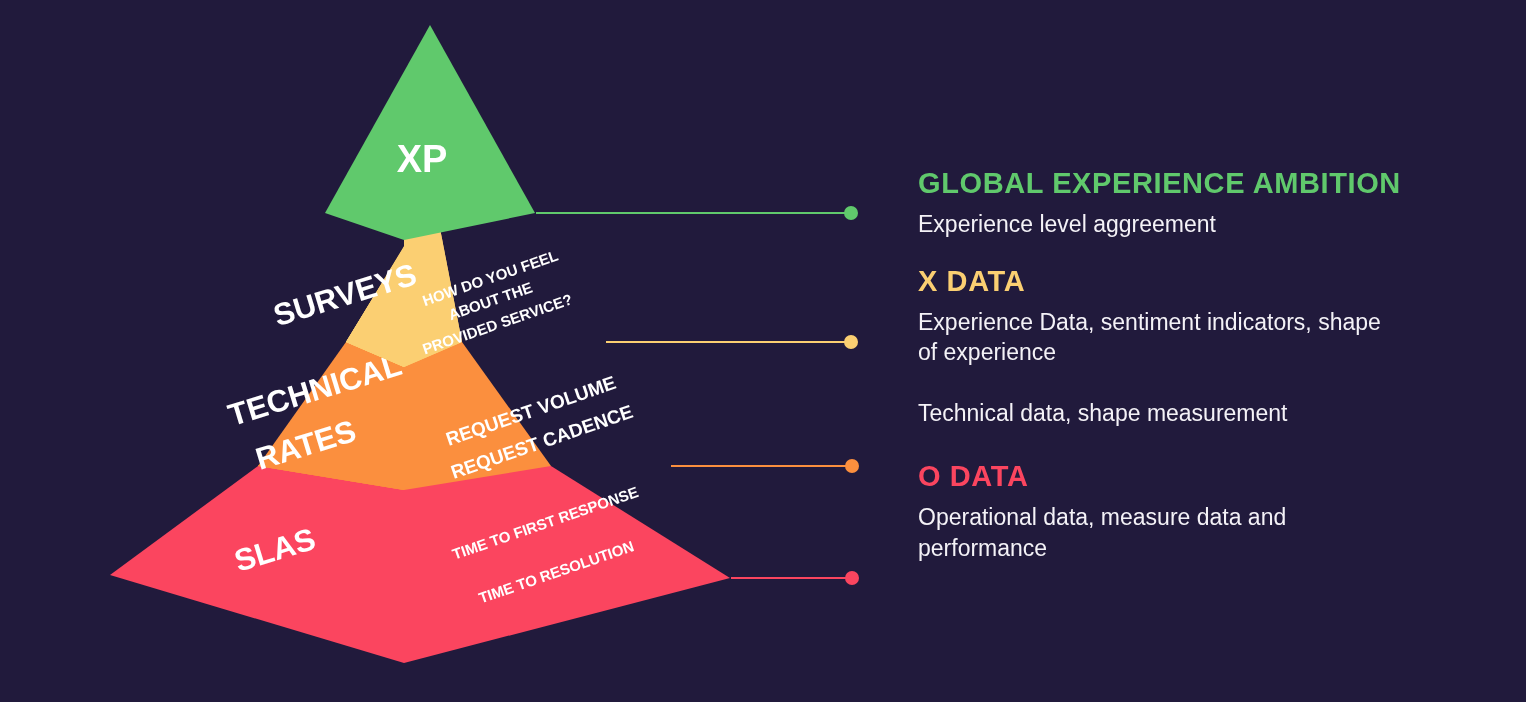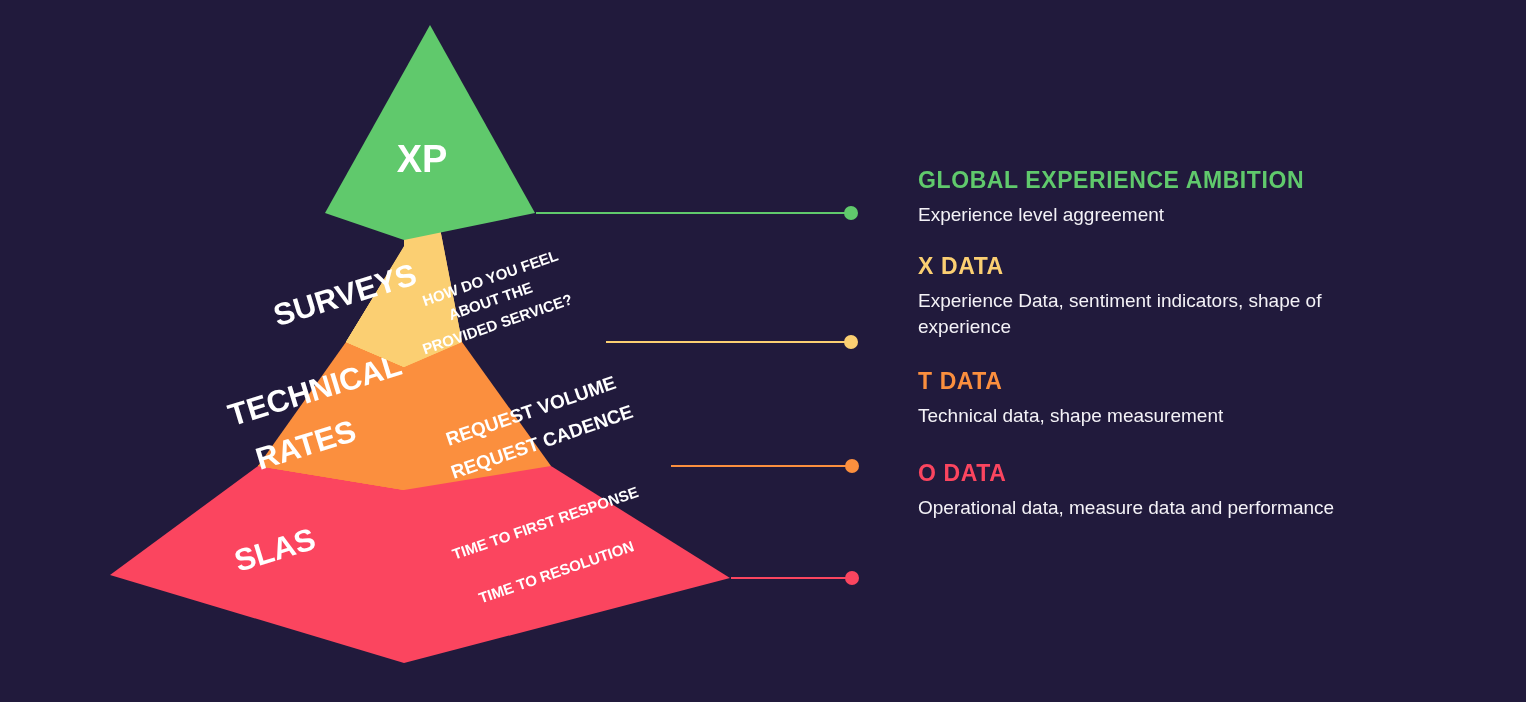--- a/index.html
+++ b/index.html
@@ -30,28 +30,28 @@
   
   #legend{
     position:absolute;
     left:918px;
     top:168px;
     width:520px;
   }
   .legend-block{margin-bottom:26px;}
   .legend-block:last-child{margin-bottom:0;}
   .legend-title{
-    font-size:23px;
+    font-size:29px;
     font-weight:700;
     letter-spacing:0.6px;
     line-height:1.1;
     margin:0 0 9px 0;
   }
   .legend-desc{
-    font-size:19px;
+    font-size:23px;
     font-weight:400;
     color:#F4F2F7;
     line-height:1.34;
     margin:0;
     max-width:480px;
   }
 </style>
 </head>
 <body style="background: rgb(33, 26, 60);">
 
@@ -119,21 +119,20 @@
       <div class="legend-title" style="color:#60C96C">GLOBAL EXPERIENCE AMBITION</div>
       <div class="legend-desc">Experience level aggreement</div>
     </div>
 
     <div class="legend-block" style="">
       <div class="legend-title" style="color:#FBCF72">X DATA</div>
       <div class="legend-desc">Experience Data, sentiment indicators, shape of experience</div>
     </div>
 
     <div class="legend-block" style="margin-top:30px;">
-      <div class="legend-title" style="color:#FB8F3E">T DATA</div>
       <div class="legend-desc">Technical data, shape measurement</div>
     </div>
 
     <div class="legend-block" style="margin-top:32px;">
       <div class="legend-title" style="color:#FB455F">O DATA</div>
       <div class="legend-desc">Operational data, measure data and performance</div>
     </div>
 
   </div>
 </div>

